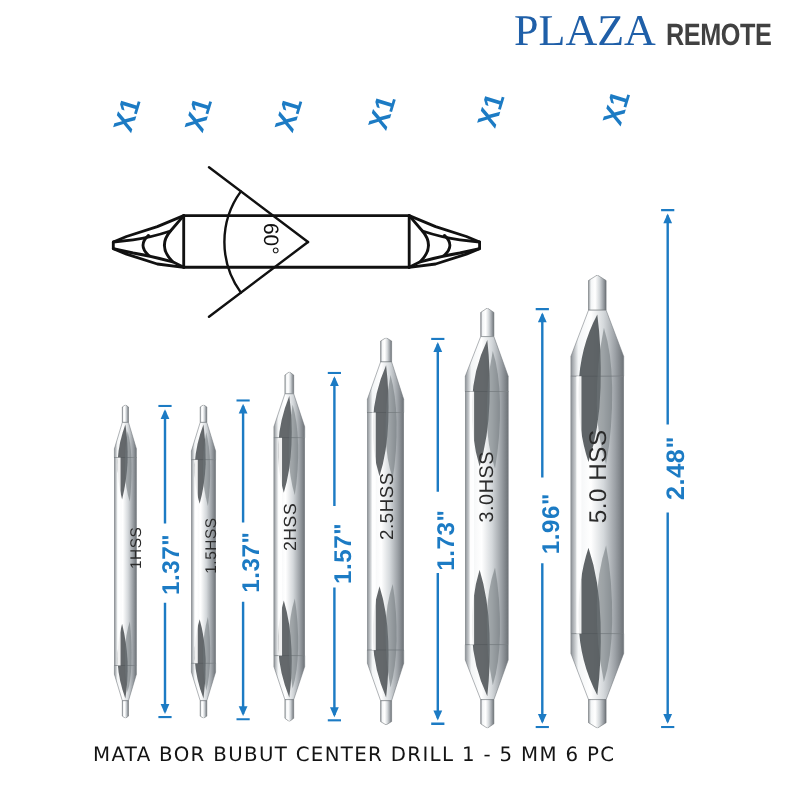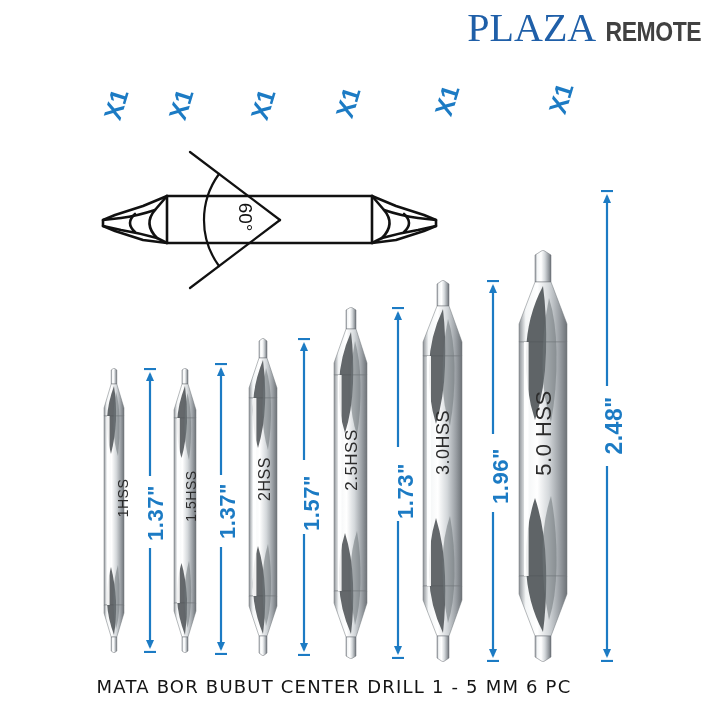--- a/index.html
+++ b/index.html
@@ -111,21 +111,20 @@
     position: absolute;
     left: 0;
     top: 676px;
     width: 644px;
     text-align: center;
     font-family: "DejaVu Sans", sans-serif;
     font-size: 18px;
     letter-spacing: 1.2px;
     color: #141414;
     white-space: nowrap;
-    padding-left: 12px;
   }
 </style>
 </head>
 <body>
 
 <div id="page">
 
   <div id="logo">
     <span class="plaza">PLAZA</span>
     <span class="remote">REMOTE</span>

